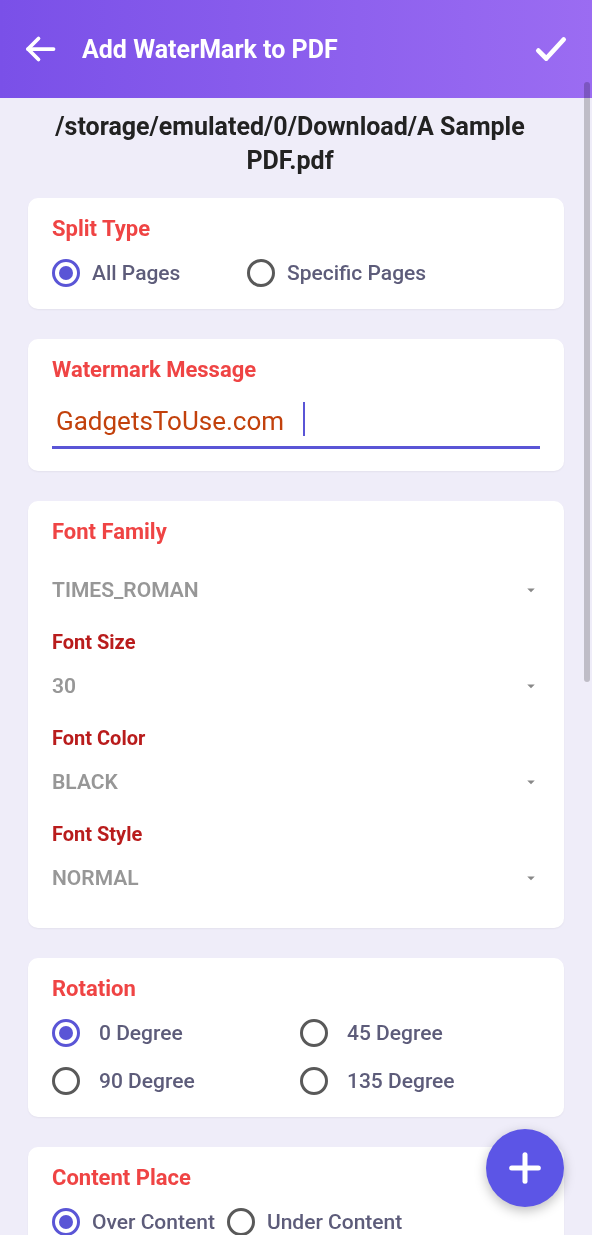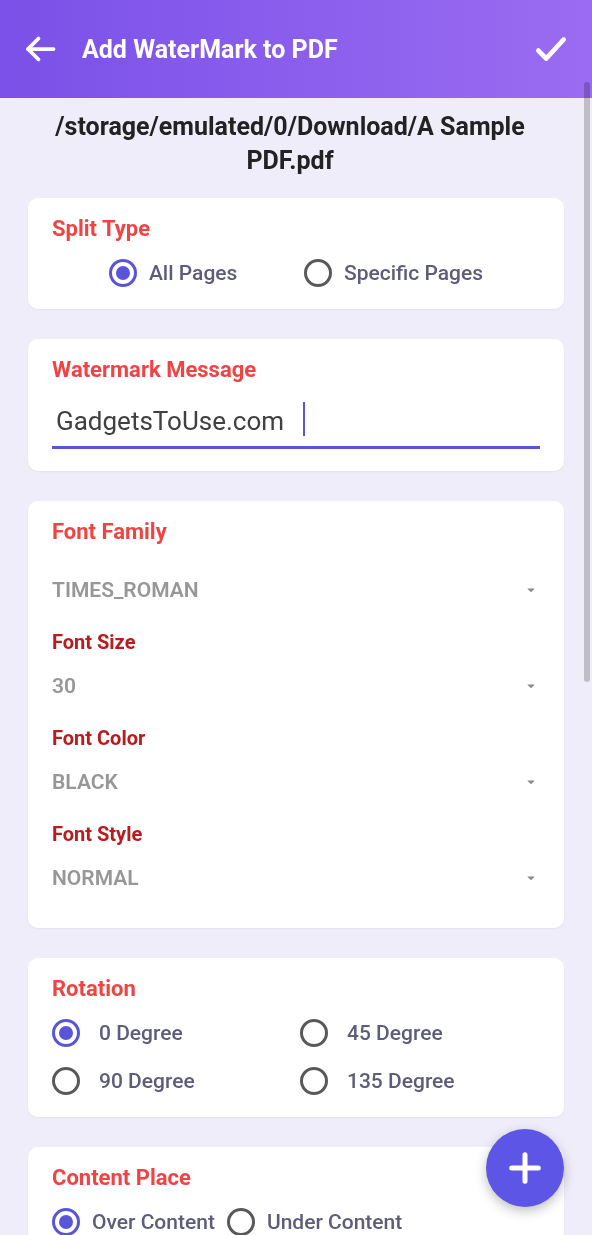--- a/index.html
+++ b/index.html
@@ -61,21 +61,20 @@
   .section-title {
     font-size: 22px;
     font-weight: 700;
     color: #ef4444;
     margin-bottom: 18px;
   }
   .radio-row {
     display: flex;
     flex-wrap: wrap;
     gap: 12px 40px;
-    justify-content: center;
   }
   .radio-item {
     display: flex;
     align-items: center;
     gap: 12px;
     cursor: pointer;
     min-width: 155px;
   }
   .radio-outer {
     width: 28px;
@@ -101,21 +100,21 @@
   .radio-label {
     font-size: 21px;
     color: #5d5c7a;
     font-weight: 500;
   }
   .text-input {
     width: 100%;
     border: none;
     border-bottom: 3px solid #5a55d6;
     font-size: 26px;
-    color: #404040;
+    color: #c2410c;
     padding: 6px 4px 10px 4px;
     outline: none;
     background: transparent;
     font-family: inherit;
   }
   .input-caret {
     position: relative;
   }
   .caret-line {
     position: absolute;

